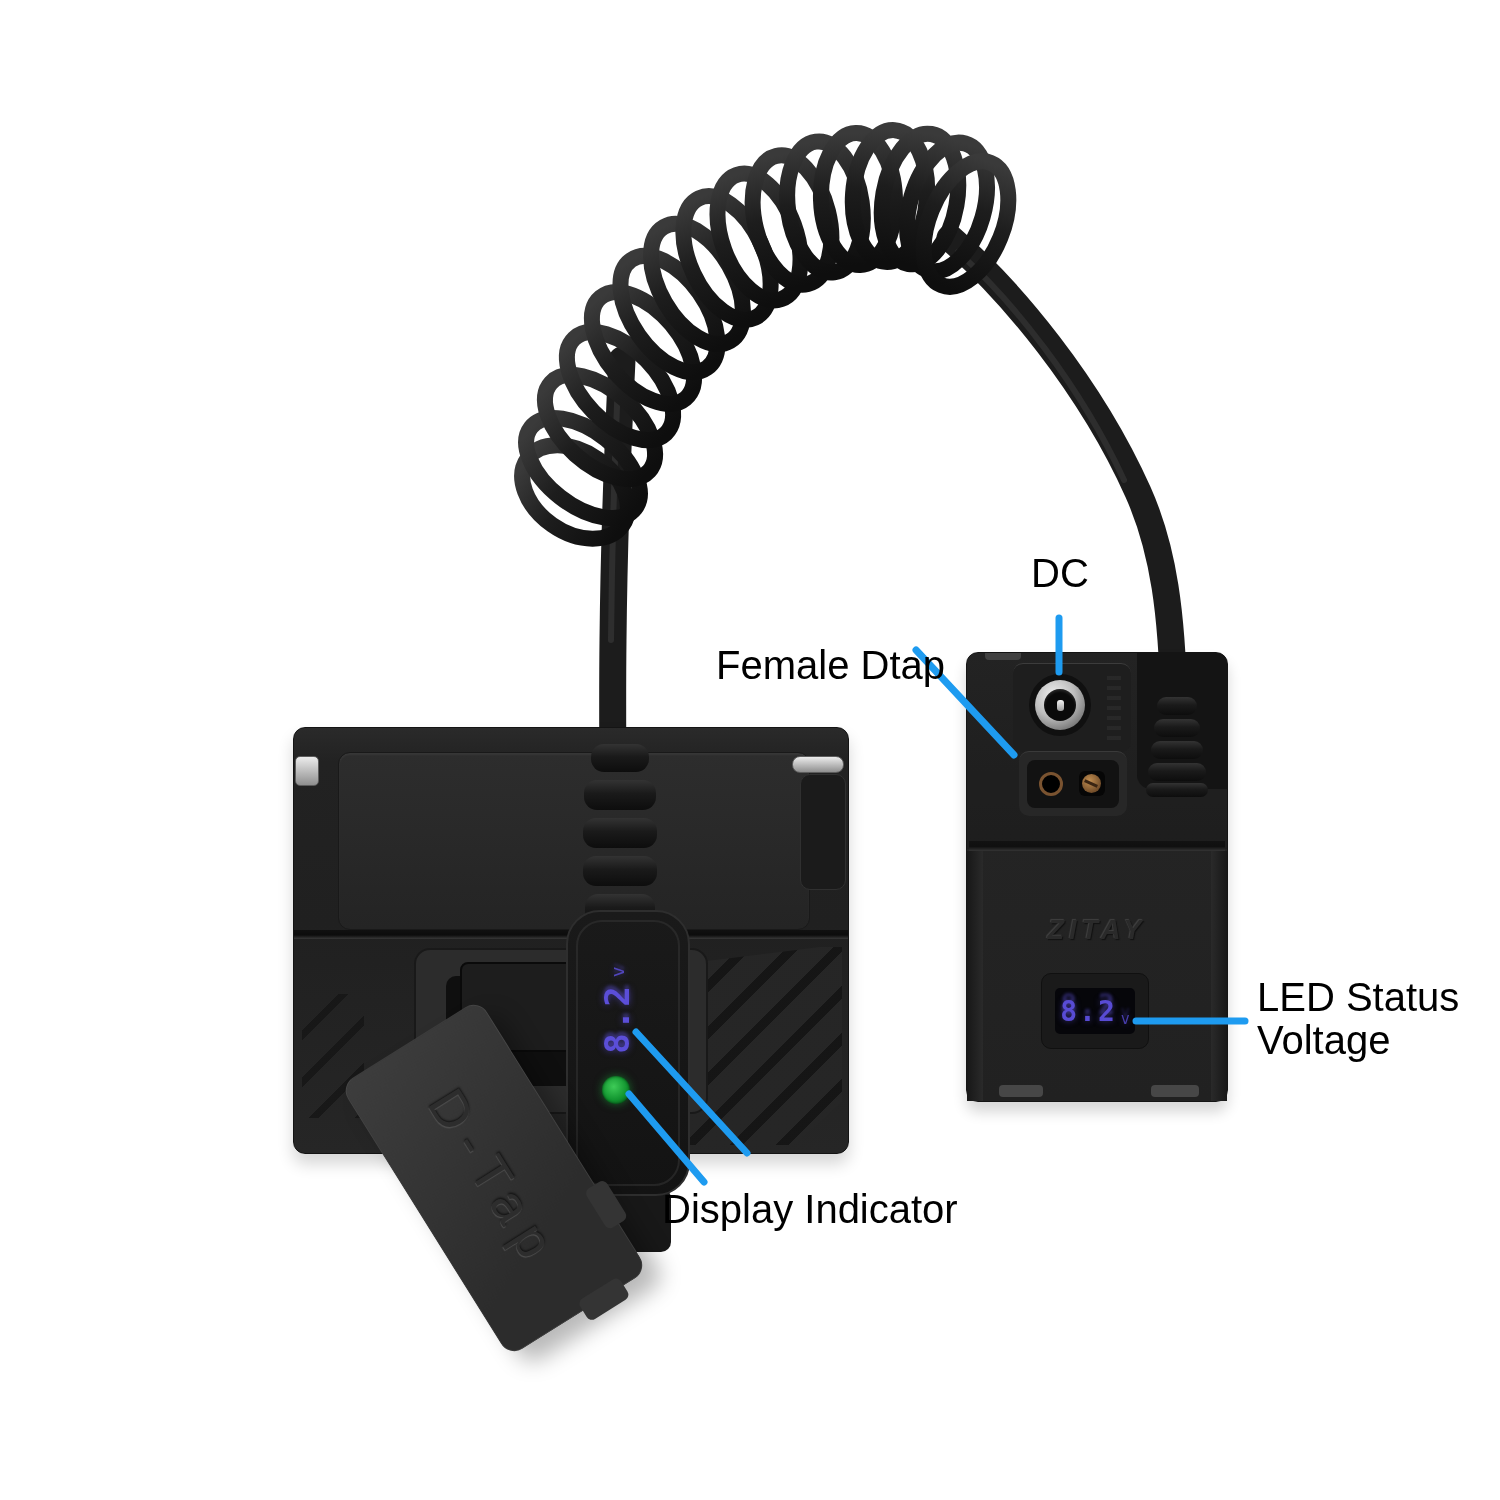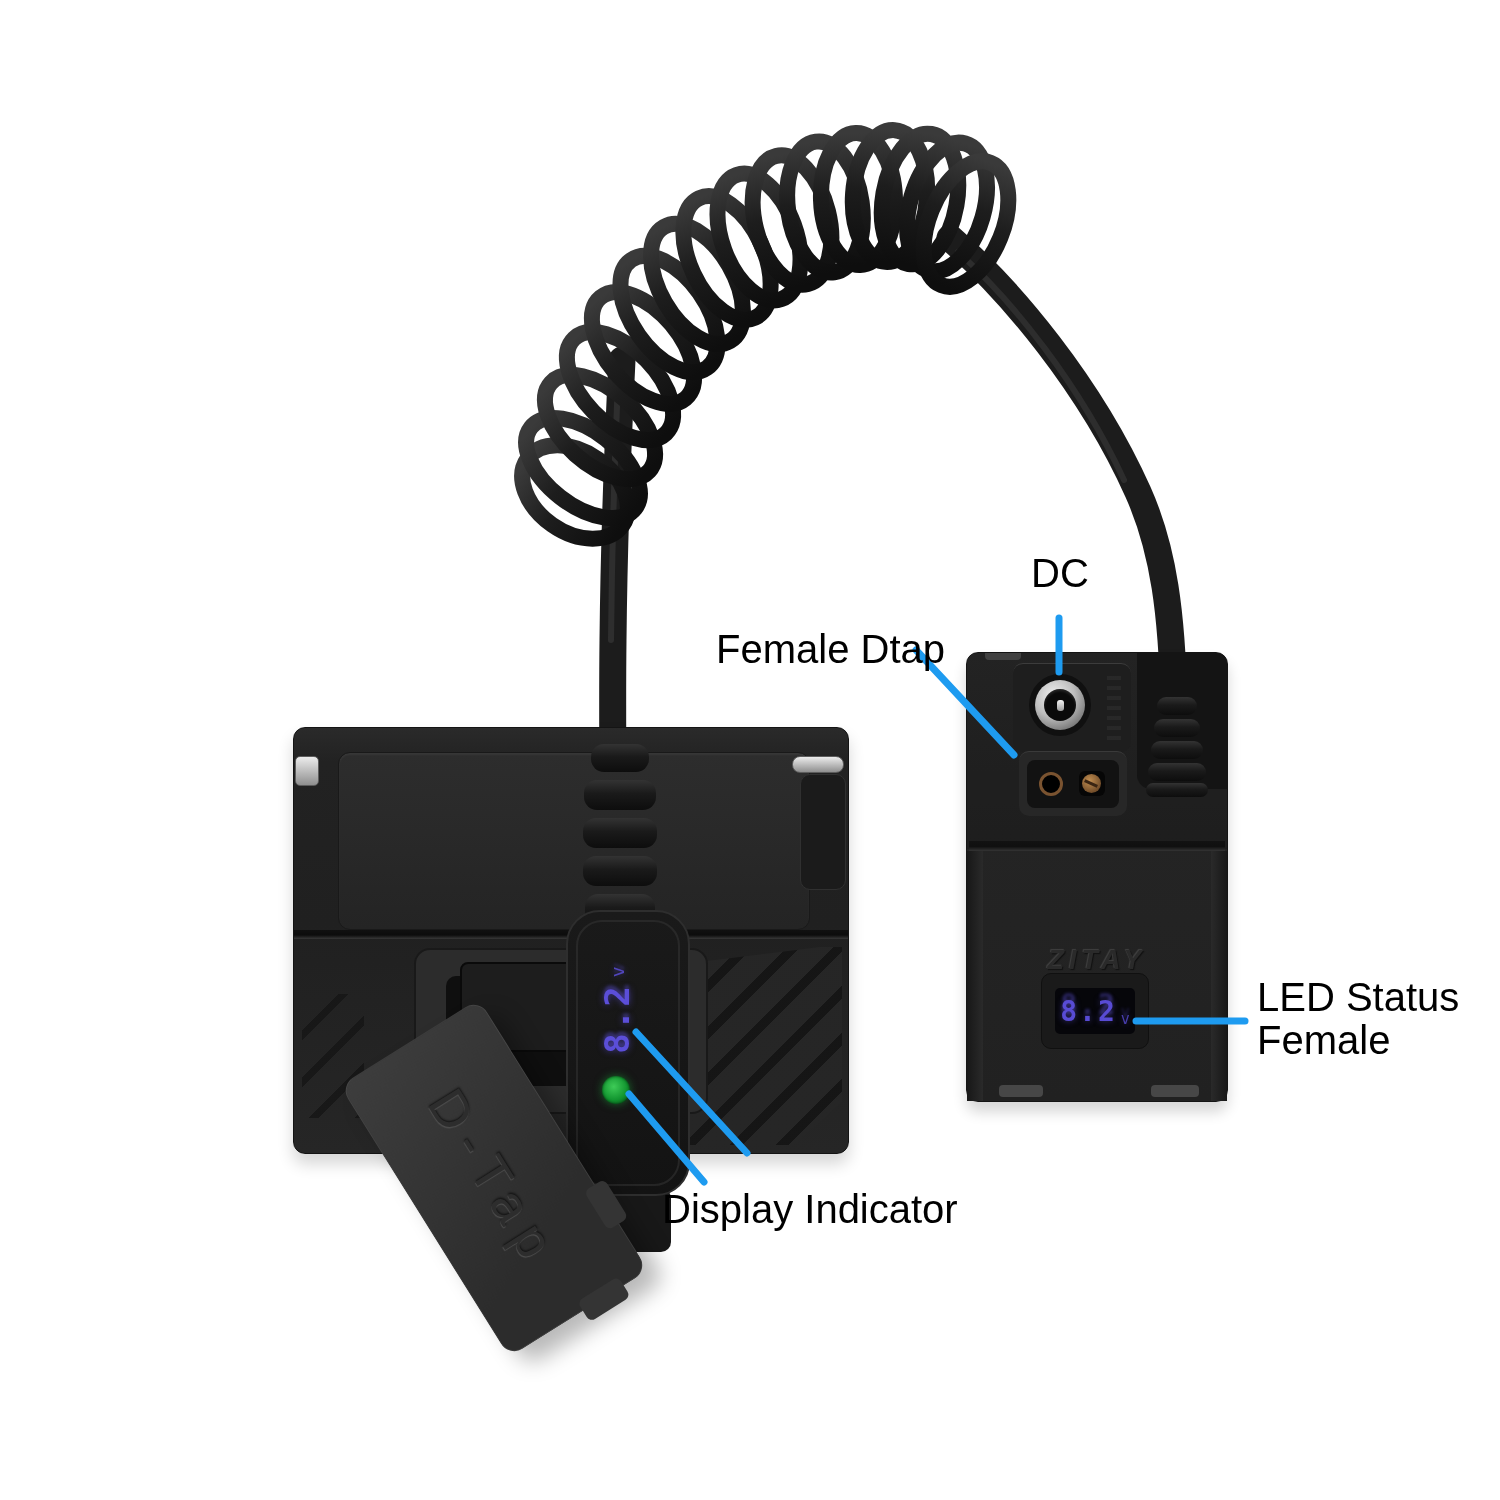--- a/index.html
+++ b/index.html
@@ -108,21 +108,21 @@
                background:radial-gradient(circle at 40% 35%,#c28e50,#6e4a28 75%);}
   .dtapf-slot{position:absolute;left:2px;top:8px;width:14px;height:3px;background:#3a2513;
               transform:rotate(25deg);}
   .adapter-groove{position:absolute;left:2px;top:188px;width:256px;height:10px;
                   background:linear-gradient(180deg,#121212,#101010 55%,#343434);}
   .chamfer{position:absolute;top:198px;width:16px;height:250px;}
   .chamfer-l{left:0;background:linear-gradient(90deg,#171717,#2a2a2a);}
   .chamfer-r{left:244px;background:linear-gradient(270deg,#171717,#2a2a2a);}
   .brand{position:absolute;left:74px;top:262px;width:112px;height:32px;text-align:center;
          font-size:27px;font-weight:bold;letter-spacing:5px;color:#2a2a2a;font-style:italic;
-         text-shadow:-1px -1px 1px #404040, 1px 1px 1px #121212;margin-top:30px;}
+         text-shadow:-1px -1px 1px #404040, 1px 1px 1px #121212;}
   .display-recess{position:absolute;left:74px;top:320px;width:106px;height:74px;background:#1a1a1a;
                   border:1px solid #101010;border-radius:10px;}
   .display-screen{position:absolute;left:13px;top:14px;width:80px;height:46px;background:#06060a;
                   border-radius:5px;display:flex;align-items:center;justify-content:center;
                   font-family:"DejaVu Sans Mono", monospace;color:#584bd4;
                   text-shadow:0 -7px 3px rgba(97,85,222,.38), 0 0 6px rgba(97,85,222,.5);}
   .display-screen .val{font-size:28px;font-weight:bold;letter-spacing:2px;}
   .display-screen .unit{font-size:15px;margin-left:4px;opacity:.8;align-self:flex-end;
                         padding-bottom:6px;}
   .foot{position:absolute;background:#474747;border-radius:4px;height:12px;}
@@ -263,20 +263,20 @@
 
   <svg class="layer" width="1500" height="1500" viewBox="0 0 1500 1500" style="z-index:10">
     <line x1="1059" y1="618" x2="1059" y2="672" stroke-width="7" stroke-linecap="round" stroke="#1E9BF0"></line>
     <line x1="916" y1="650" x2="1014" y2="755" stroke-width="7" stroke-linecap="round" stroke="#1E9BF0"></line>
     <line x1="1136" y1="1021" x2="1245" y2="1021" stroke-width="7" stroke-linecap="round" stroke="#1E9BF0"></line>
     <line x1="636" y1="1032" x2="747" y2="1153" stroke-width="7" stroke-linecap="round" stroke="#1E9BF0"></line>
     <line x1="629" y1="1094" x2="704" y2="1182" stroke-width="7" stroke-linecap="round" stroke="#1E9BF0"></line>
   </svg>
 
   <div class="callout-label" style="left:1031px;top:552px;">DC</div>
-  <div class="callout-label" style="left:716px;top:628px;">Female Dtap</div>
+  <div class="callout-label" style="left:716px;top:644px;">Female Dtap</div>
   <div class="callout-label" style="left:1257px;top:976px;">
     <div>LED Status</div>
-    <div>Female</div>
+    <div>Voltage</div>
   </div>
   <div class="callout-label" style="left:662px;top:1188px;">Display Indicator</div>
 
 </div>
 
 </body></html>

